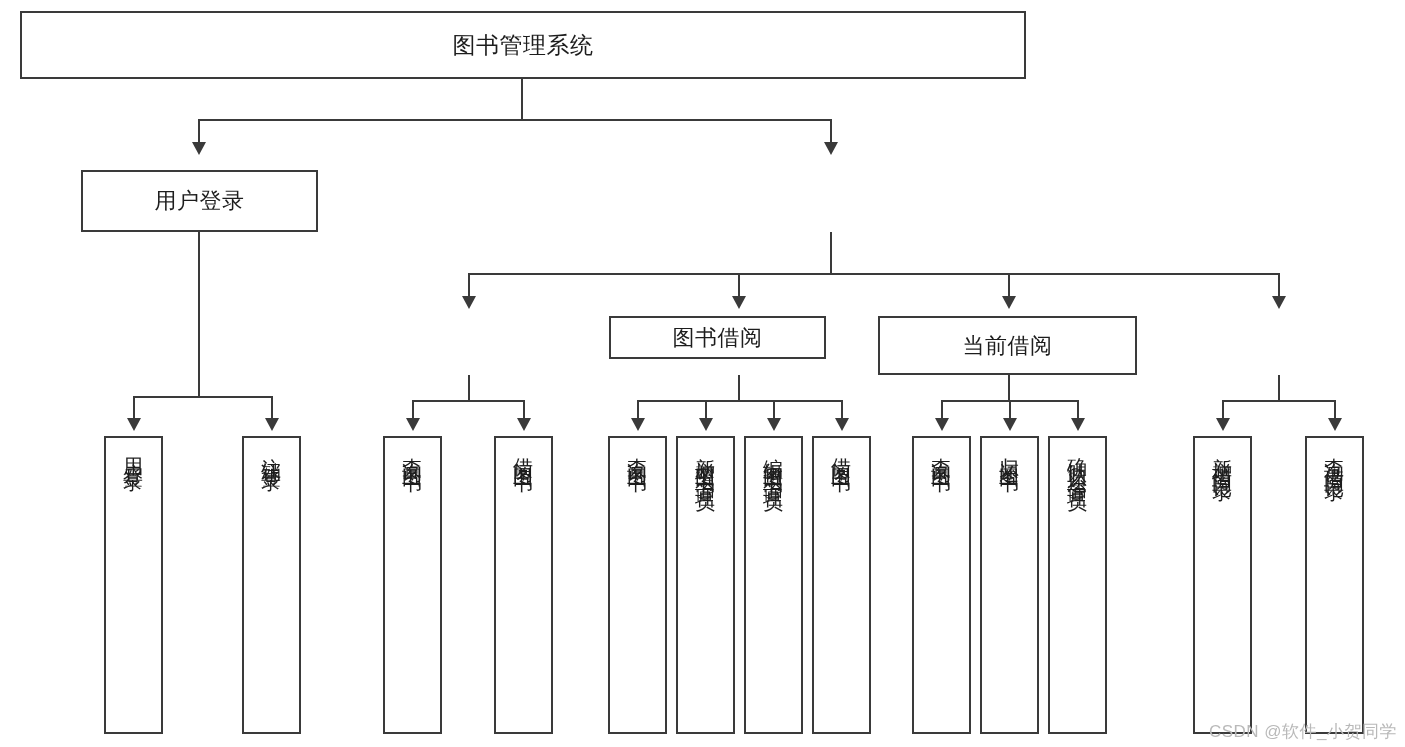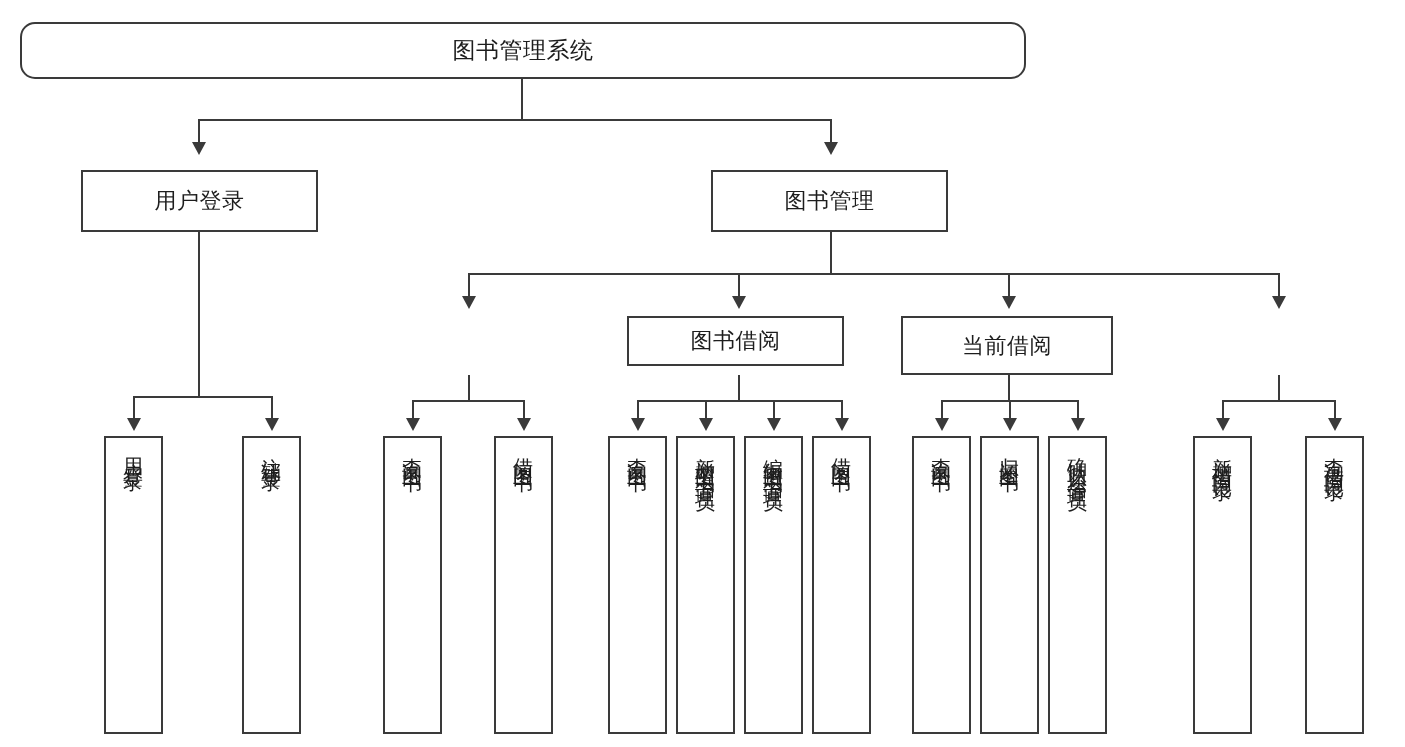--- a/index.html
+++ b/index.html
@@ -86,62 +86,59 @@
     z-index: 5;
     white-space: nowrap;
     letter-spacing: 0.5px;
   }
 </style>
 </head>
 <body>
 
 <div id="canvas">
 
-  <div class="node h root" style="left:20px; top:22px; width:1006px; height:57px;border-radius:15px;">
+  <div class="node h root" style="left:20px; top:11px; width:1006px; height:68px;">
     <span class="label">图书管理系统</span>
   </div>
 
   <div class="vline" style="left:521px; top:68px; height:52px;"></div>
 
   <div class="hline" style="left:198px; top:119px; width:634px;"></div>
 
   <div class="vline" style="left:198px; top:119px; height:25px;"></div>
   <div class="arrow" style="left:192px; top:142px;"></div>
   <div class="vline" style="left:830px; top:119px; height:25px;"></div>
   <div class="arrow" style="left:824px; top:142px;"></div>
 
   <div class="node h" style="left:81px; top:170px; width:237px; height:62px;">
     <span class="label">用户登录</span>
-  </div>
-  <div class="node h" style="left:711px; top:170px; width:237px; height:62px;">
-    <span class="label">图书管理</span>
   </div>
 
   <div class="vline" style="left:198px; top:232px; height:165px;"></div>
   <div class="hline" style="left:133px; top:396px; width:139px;"></div>
   <div class="vline" style="left:133px; top:396px; height:22px;"></div>
   <div class="arrow" style="left:127px; top:418px;"></div>
   <div class="vline" style="left:271px; top:396px; height:22px;"></div>
   <div class="arrow" style="left:265px; top:418px;"></div>
 
   <div class="vline" style="left:830px; top:232px; height:42px;"></div>
   <div class="hline" style="left:468px; top:273px; width:812px;"></div>
   <div class="vline" style="left:468px; top:273px; height:24px;"></div>
   <div class="arrow" style="left:462px; top:296px;"></div>
   <div class="vline" style="left:738px; top:273px; height:24px;"></div>
   <div class="arrow" style="left:732px; top:296px;"></div>
   <div class="vline" style="left:1008px; top:273px; height:24px;"></div>
   <div class="arrow" style="left:1002px; top:296px;"></div>
   <div class="vline" style="left:1278px; top:273px; height:24px;"></div>
   <div class="arrow" style="left:1272px; top:296px;"></div>
 
-  <div class="node h" style="left:627px; top:316px; width:217px; height:50px;">
+  <div class="node h" style="left:609px; top:316px; width:217px; height:43px;">
     <span class="label">图书借阅</span>
   </div>
-  <div class="node h" style="left:901px; top:316px; width:212px; height:59px;">
+  <div class="node h" style="left:878px; top:316px; width:259px; height:59px;">
     <span class="label">当前借阅</span>
   </div>
 
   <div class="vline" style="left:468px; top:375px; height:26px;"></div>
   <div class="hline" style="left:412px; top:400px; width:113px;"></div>
   <div class="vline" style="left:412px; top:400px; height:18px;"></div>
   <div class="arrow" style="left:406px; top:418px;"></div>
   <div class="vline" style="left:523px; top:400px; height:18px;"></div>
   <div class="arrow" style="left:517px; top:418px;"></div>
 
@@ -209,14 +206,15 @@
     <span class="label">确认归还（管理员）</span>
   </div>
 
   <div class="node v" style="left:1193px; top:436px; width:59px; height:298px;">
     <span class="label">新增借阅记录</span>
   </div>
   <div class="node v" style="left:1305px; top:436px; width:59px; height:298px;">
     <span class="label">查询借阅记录</span>
   </div>
 
+  <div id="watermark">CSDN @软件_小贺同学</div>
 
 </div>
 
 </body></html>

